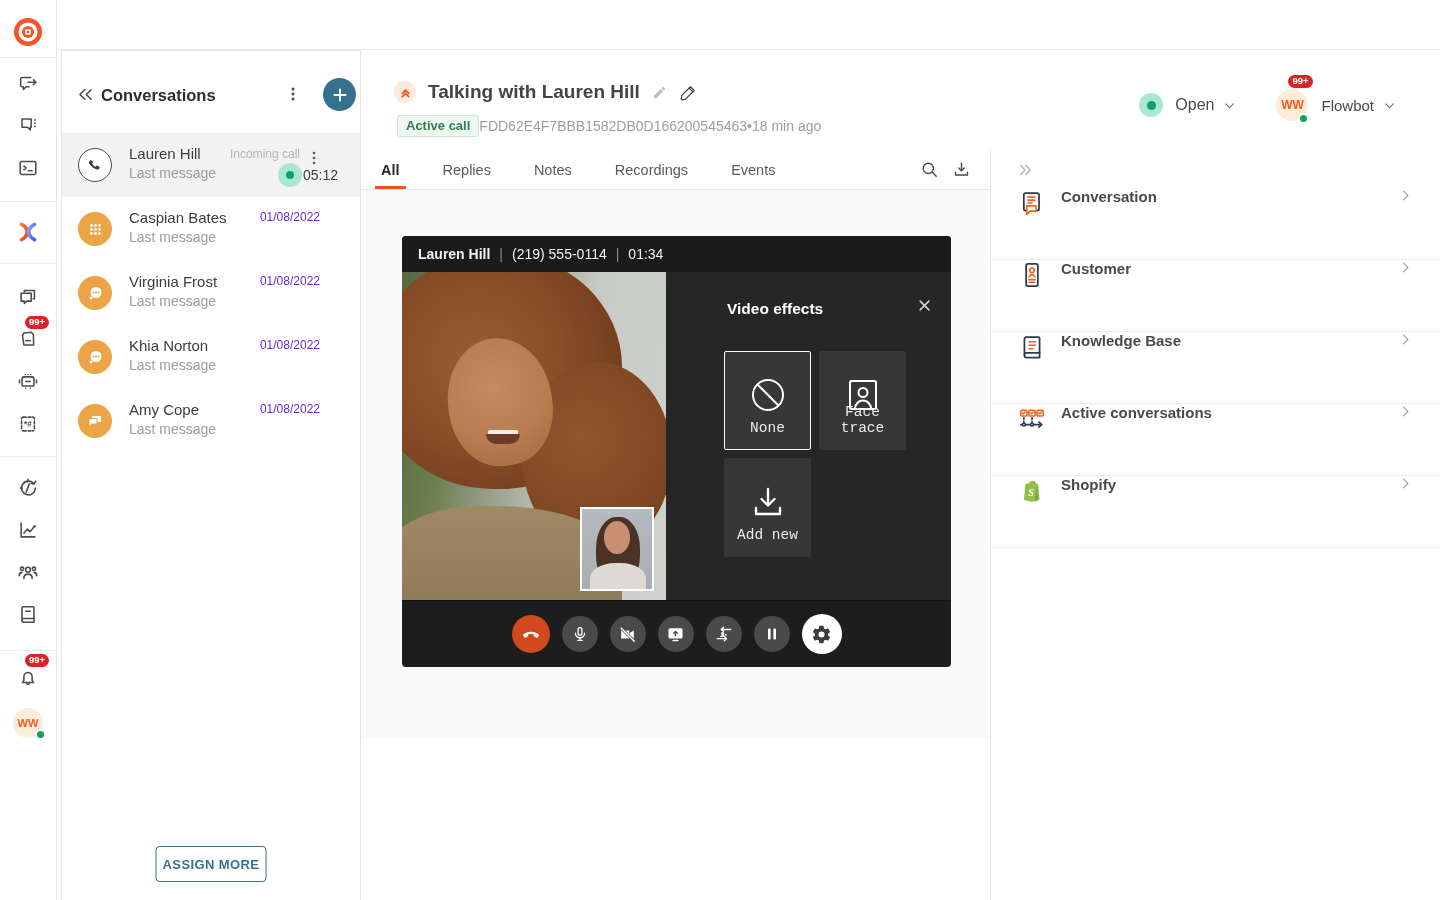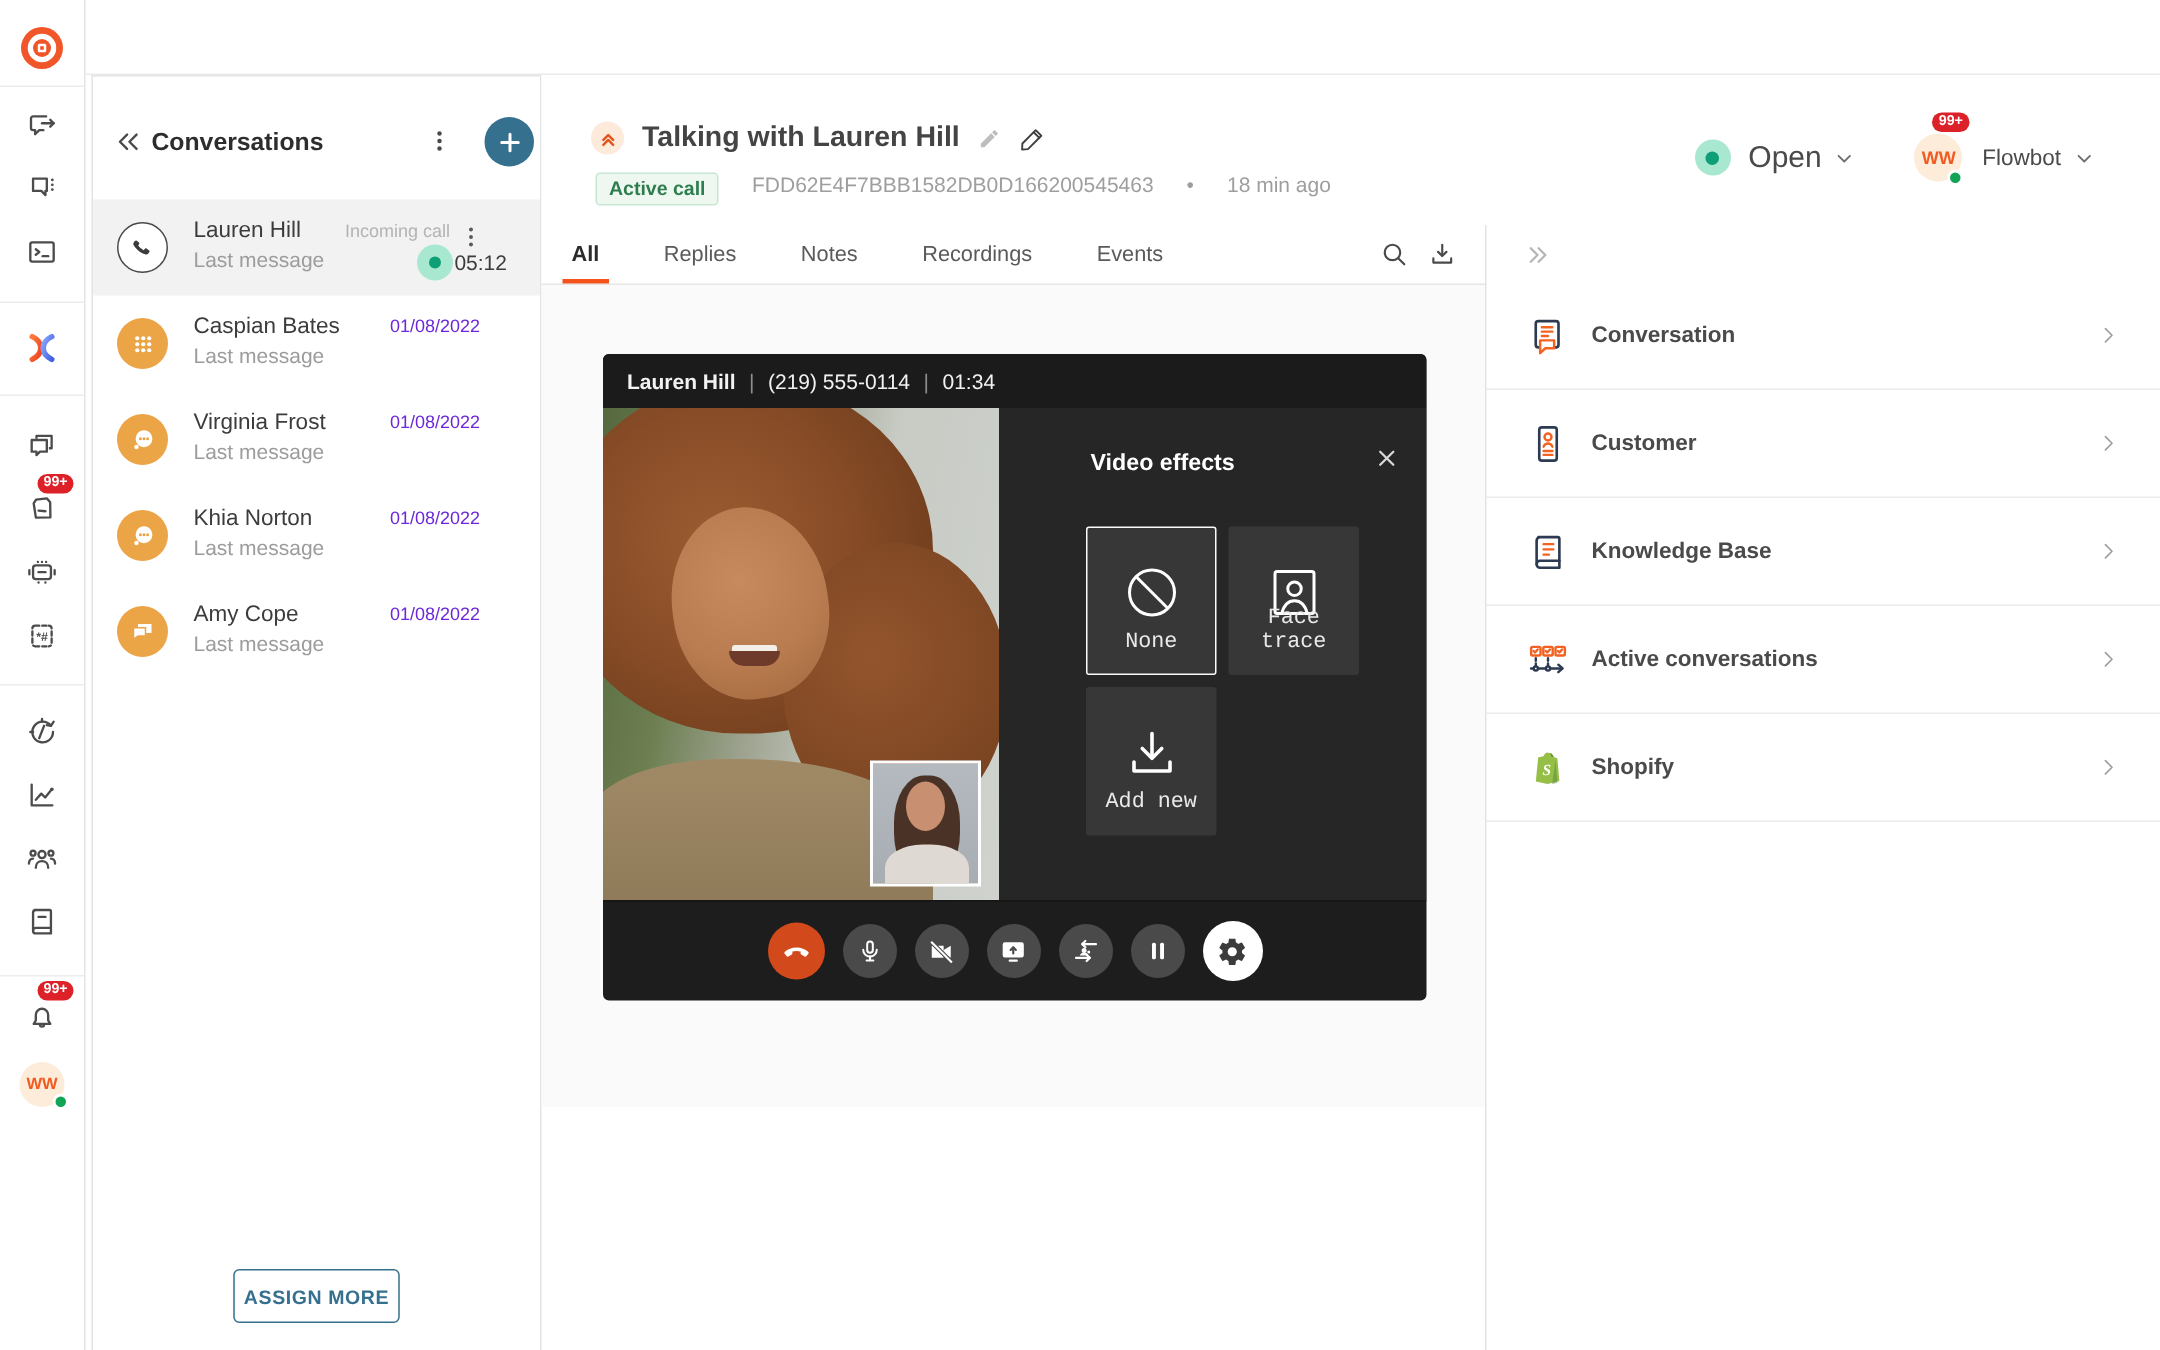--- a/index.html
+++ b/index.html
@@ -42,28 +42,28 @@
   .conv-mint i { width:8px; height:8px; }
   .conv-time { position:absolute; right:22px; top:34px; font-size:14px; color:#3c3c3c; }
   .assign-btn { position:absolute; left:50%; transform:translateX(-50%); bottom:18px; width:111px; height:36px; background:#fff; border:1px solid #36708f; border-radius:4px; color:#36708f; font-size:13px; font-weight:bold; letter-spacing:.4px; font-family:"Liberation Sans",sans-serif; cursor:pointer; }
 
   
   .head-band { position:absolute; left:361px; top:50px; width:1079px; height:100px; background:#fff; }
   .title-row { position:absolute; left:33px; top:31px; display:flex; align-items:center; gap:12px; }
   .prio { width:22px; height:22px; border-radius:50%; background:#fdeadb; display:flex; align-items:center; justify-content:center; }
   .page-title { font-size:19px; color:#444; }
   .pencil { display:flex; align-items:center; justify-content:center; cursor:pointer; }
-  .meta-row { position:absolute; left:36px; top:65px; display:flex; align-items:flex-start; gap:22px; }
+  .meta-row { position:absolute; left:36px; top:65px; display:flex; align-items:center; gap:0; }
   .active-badge { font-size:13px; font-weight:bold; color:#2e7d4f; background:#eef8f1; border:1px solid #c8e6d2; border-radius:3px; padding:2px 8px 3px; }
   .conv-id, .time-ago, .meta-dot { font-size:14px; color:#9e9e9e; }
   .head-right { position:absolute; right:44px; top:39px; display:flex; align-items:center; }
   .status-group, .agent-group { display:flex; align-items:center; cursor:pointer; }
   .status-mint { width:24px; height:24px; }
   .status-mint i { width:9px; height:9px; }
-  .status-label { margin-left:12px; font-size:20px; color:#4a4a4a; }
+  .status-label { margin-left:12px; font-size:16px; color:#4a4a4a; }
   .chev-down { margin-left:9px; color:#6f6f6f; }
   .agent-group { margin-left:40px; }
   .agent-av { position:relative; width:32px; height:32px; border-radius:50%; background:#fdecda; color:#f25a1f; font-size:12px; font-weight:bold; display:flex; align-items:center; justify-content:center; }
   .agent-av .badge99 { top:-14px; left:12px; }
   .agent-av .online-dot { right:-1px; bottom:-3px; }
   .agent-label { margin-left:13px; font-size:15px; color:#4a4a4a; }
 
   
   .tabsbar { position:absolute; left:361px; top:150px; width:629px; height:40px; background:#fff; border-bottom:1px solid #e6e6e6; display:flex; align-items:stretch; padding-left:14px; }
   .tab { display:flex; align-items:center; padding:0 6px; margin-right:31px; font-size:14.5px; color:#5a5a5a; cursor:pointer; border-bottom:3px solid transparent; border-top:3px solid transparent; }
@@ -119,21 +119,21 @@
   .note-input { display:block; margin:13px 19px 0 24px; width:586px; height:40px; border:1px solid #e8e8e8; border-radius:4px; background:#fff; padding:0 15px; font-size:14.5px; color:#444; font-family:"Liberation Sans",sans-serif; outline:none; }
   .note-input::placeholder { color:#a9a9a9; }
   .comp-bottom { display:flex; align-items:center; justify-content:space-between; padding:17px 19px 0 38px; }
   .clip { color:#9a9a9a; cursor:pointer; }
   .post-btn { width:81px; height:32px; background:#e9e9e9; border:none; border-radius:3px; color:#ababab; font-size:12px; font-weight:bold; letter-spacing:1px; font-family:"Liberation Sans",sans-serif; cursor:pointer; }
 
   
   .right-panel { position:absolute; left:990px; top:150px; width:450px; height:750px; background:#fff; border-left:1px solid #e3e3e3; }
   .rp-collapse { position:absolute; left:21px; top:8px; width:26px; height:24px; color:#b5b5b5; font-size:19px; display:flex; align-items:center; justify-content:center; cursor:pointer; }
   .rp-list { position:absolute; left:0; top:38px; width:450px; }
-  .rp-row { position:relative; height:72px; border-bottom:1px solid #ececec; display:flex; align-items:center; padding-left:26px; cursor:pointer; }
+  .rp-row { position:relative; height:72px; border-bottom:1px solid #ececec; display:flex; padding-left:26px; cursor:pointer; }
   .rp-ico { width:30px; height:30px; display:flex; align-items:center; justify-content:center; }
   .rp-label { margin-left:14px; font-size:15px; font-weight:600; color:#4a4a4a; }
   .rp-chev { position:absolute; right:28px; color:#9e9e9e; }
 </style>
 </head>
 <body>
 
 <div class="app">
 
   <nav class="rail">

